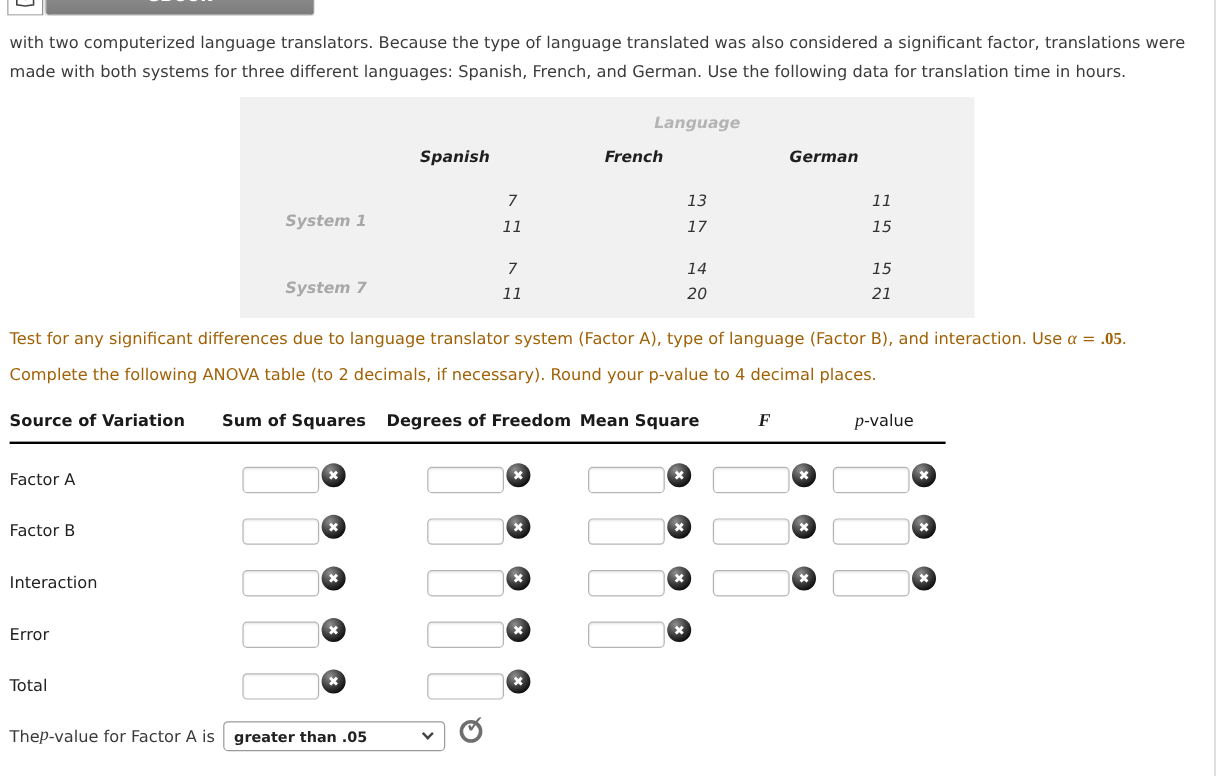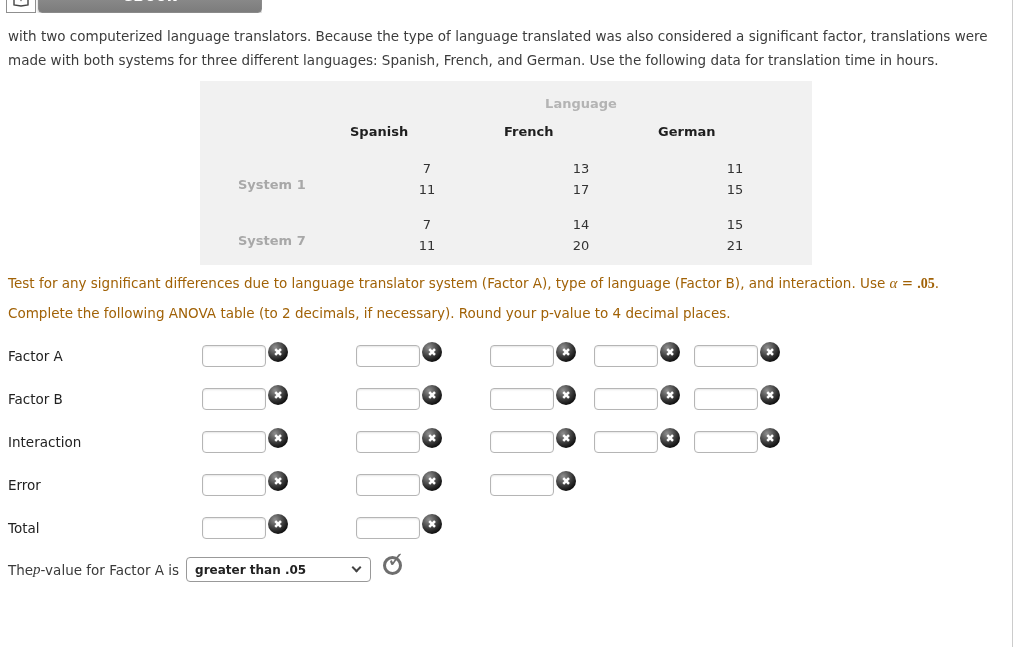--- a/index.html
+++ b/index.html
@@ -28,21 +28,21 @@
     display:flex; align-items:center; justify-content:center;
     box-shadow:0 1px 3px #bbb;
   }
 
   .intro { margin:24px 0 0 8px; line-height:24px; color:#3c3c3c; }
   .intro .line { white-space:nowrap; }
 
   
   .data-table {
     margin:9px 0 0 200px; width:612px; background:#f1f1f1;
-    padding:8px 0 8px 0; font-size:13px;
+    padding:8px 0 8px 0; font-size:13px;font-style:italic;
   }
   .dt-row { display:grid; grid-template-columns:150px 154px 154px 154px; height:28px; align-items:center; }
   .dt-group { grid-column:2 / span 3; text-align:center; font-weight:bold; color:#b4b4b4; }
   .dt-colhead { text-align:left; font-weight:bold; color:#1f1f1f; }
   .dt-syslabel { font-weight:bold; color:#a8a8a8; padding-left:38px;margin-top:32px; }
   .dt-val { text-align:center; color:#333; }
 
   .para { margin:10px 0 0 8px; white-space:nowrap; color:#a16207; }
   .serif-i { font-family:"Liberation Serif","DejaVu Serif",serif; font-style:italic; font-size:15px; }
   .serif-b { font-family:"Liberation Serif","DejaVu Serif",serif; font-weight:bold; font-size:14px; }
@@ -165,20 +165,28 @@
 <div class="para">
   <span>Test for any significant differences due to language translator system (Factor A), type of language (Factor B), and interaction. Use</span>
   <span class="serif-i">α</span>
   <span>=</span>
   <span class="serif-b">.05</span><span>.</span>
 </div>
 
 <div class="para" style="margin-top:13px;">Complete the following ANOVA table (to 2 decimals, if necessary). Round your p-value to 4 decimal places.</div>
 
 <div class="anova">
+  <div class="anova-header">
+    <div class="h first">Source of Variation</div>
+    <div class="h">Sum of Squares</div>
+    <div class="h">Degrees of Freedom</div>
+    <div class="h">Mean Square</div>
+    <div class="h"><span class="math-f">F</span></div>
+    <div class="h" style="font-weight:normal;"><span class="math-f" style="font-weight:normal;">p</span><span>-value</span></div>
+  </div>
 
   <div class="anova-row">
     <div class="rlabel">Factor A</div>
     <div class="field">
         <input class="answer" type="text" value="" style="">
         <span class="mark-x">
           <span class="xg">✖</span>
         </span>
       </div>
     <div class="field">

